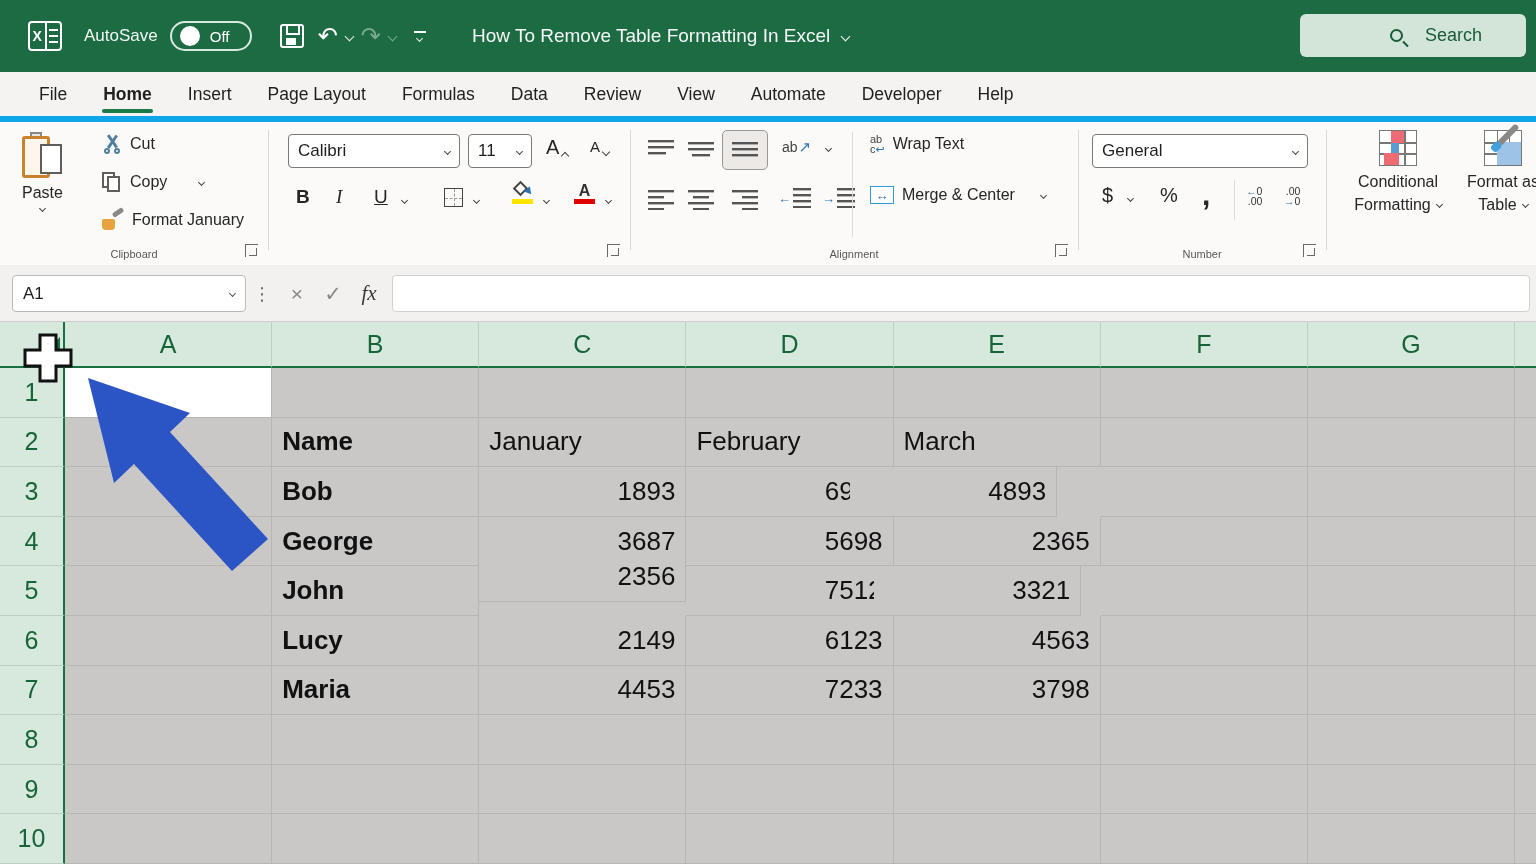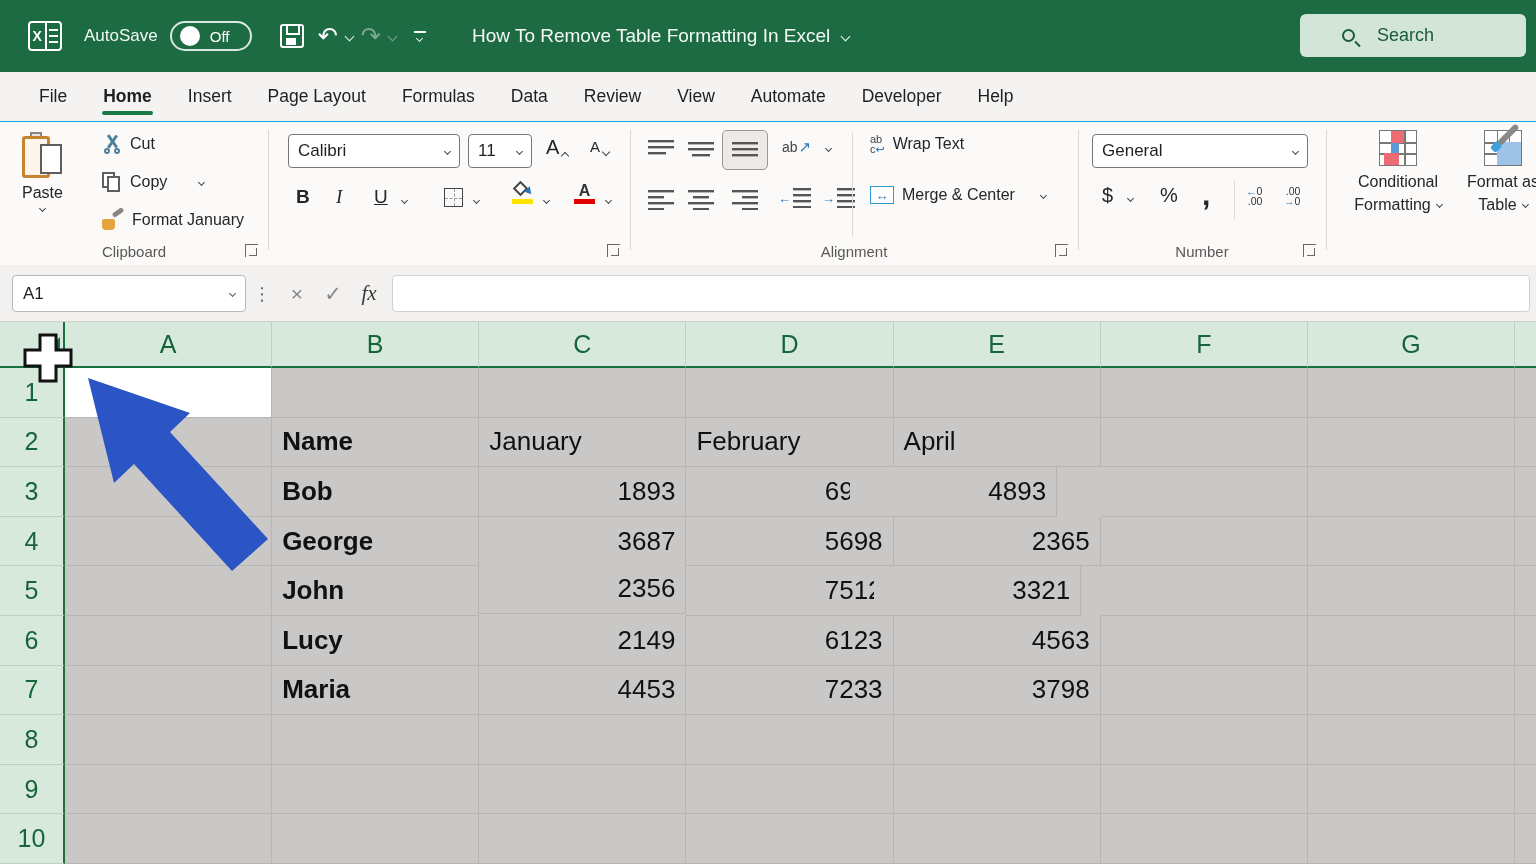--- a/index.html
+++ b/index.html
@@ -23,36 +23,36 @@
   .glyph-btn { font-size:24px; color:#fff; line-height:1; padding:0 2px; }
   .glyph-btn.dim { color:#79a98f; }
   .chev { display:inline-block; width:7px; height:7px; border-right:1.8px solid currentColor; border-bottom:1.8px solid currentColor; transform:rotate(45deg); }
   .chev.sm { width:5px; height:5px; }
   .qat .chev { color:#e7f1ea; margin:0 2px; }
   .qat .chev.dim { color:#79a98f; }
   .qat-custom { display:flex; flex-direction:column; align-items:center; margin-left:12px; }
   .qat-custom .bar { width:12px; height:2px; background:#fff; margin-bottom:3px; }
   .doc-title { margin-left:46px; font-size:19px; color:#f4f9f6; display:flex; align-items:center; gap:12px; }
   .doc-title .chev { color:#f4f9f6; }
-  #searchbox { position:absolute; right:10px; top:14px; width:226px; height:43px; background:#d3e4d9; border-radius:6px; display:flex; align-items:center; color:#1a5c38; }
+  #searchbox { position:absolute; right:10px; top:14px; width:226px; height:43px; background:#d3e4d9; border-radius:6px; display:flex; align-items:center; color:#1a5c38;padding-left:48px; }
   .mag { width:13px; height:13px; border:2px solid #1a5c38; border-radius:50%; position:relative; margin-left:42px; }
   .mag::after { content:""; position:absolute; width:7px; height:2px; background:#1a5c38; transform:rotate(45deg); left:10px; top:12px; }
   #searchbox span.txt { margin-left:22px; font-size:18px; }
 
   
-  #tabrow { position:absolute; top:72px; left:0; width:1536px; height:50px; background:#f4f3f1; display:flex; align-items:center; padding-left:24px; gap:6px; border-bottom:1px solid #0ea5e9; }
+  #tabrow { position:absolute; top:72px; left:0; width:1536px; height:50px; background:#f4f3f1; display:flex; align-items:center; padding-left:24px; gap:6px; border-bottom:6px solid #0ea5e9; }
   .tab { font-size:17.5px; color:#1f1f1f; padding:10px 15px; position:relative; }
   .tab.active { font-weight:bold; }
   .tab.active::after { content:""; position:absolute; left:14px; right:14px; bottom:2px; height:4px; border-radius:2px; background:#187a46; }
 
   
   #ribbon { position:absolute; top:122px; left:0; width:1536px; height:143px; background:#fbfaf9; }
   .grp { position:absolute; top:0; height:143px; }
   .grp-sep { position:absolute; top:8px; height:120px; width:1px; background:#d9d7d5; }
-  .grp-label { position:absolute; bottom:5px; left:0; right:0; text-align:center; font-size:15px; color:#5a5856; }
+  .grp-label { position:absolute; bottom:5px; left:0; right:0; text-align:center; font-size:11px; color:#5a5856; }
   .launcher { position:absolute; right:10px; bottom:8px; width:13px; height:13px; border-left:1.5px solid #6b6967; border-top:1.5px solid #6b6967; }
   .launcher::after { content:""; position:absolute; right:1px; bottom:1px; width:7px; height:7px; border-right:1.5px solid #6b6967; border-bottom:1.5px solid #6b6967; }
   .ritem { position:absolute; display:flex; align-items:center; gap:8px; font-size:16px; color:#262626; }
 
   
   .clip-icon { width:40px; height:48px; position:relative; }
   .clip-icon .board { position:absolute; left:0; top:4px; width:28px; height:42px; border:3px solid #c9822e; border-radius:3px; background:#fdf6ec; }
   .clip-icon .clip { position:absolute; left:8px; top:0; width:12px; height:8px; border:2px solid #8a8886; border-bottom:none; background:#e8e6e4; }
   .clip-icon .page { position:absolute; right:0; top:12px; width:22px; height:30px; background:#fff; border:2px solid #605e5c; }
   .scissors { width:20px; height:20px; position:relative; }
@@ -460,21 +460,21 @@
     <div class="cell" style="left: 479.286px; top: 46px; width: 207.143px; height: 49.6px;"></div>
     <div class="cell" style="left: 686.429px; top: 46px; width: 207.143px; height: 49.6px;"></div>
     <div class="cell" style="left: 893.571px; top: 46px; width: 207.143px; height: 49.6px;"></div>
     <div class="cell" style="left: 1100.71px; top: 46px; width: 207.143px; height: 49.6px;"></div>
     <div class="cell" style="left: 1307.86px; top: 46px; width: 207.143px; height: 49.6px;"></div>
     <div class="cell" style="left: 1515px; top: 46px; width: 21px; height: 49.6px; border-right: none;"></div>
     <div class="cell" style="left: 65px; top: 95.6px; width: 207.143px; height: 49.6px;"></div>
     <div class="cell al" style="left: 479.286px; top: 95.6px; width: 207.143px; height: 49.6px;">January</div>
     <div class="cell al b" style="left: 272.143px; top: 95.6px; width: 207.143px; height: 49.6px;">Name</div>
     <div class="cell al" style="left: 686.429px; top: 95.6px; width: 207.143px; height: 49.6px;">February</div>
-    <div class="cell al" style="left: 893.571px; top: 95.6px; width: 207.143px; height: 49.6px;">April</div>
+    <div class="cell al" style="left: 893.571px; top: 95.6px; width: 207.143px; height: 49.6px;">March</div>
     <div class="cell" style="left: 1100.71px; top: 95.6px; width: 207.143px; height: 49.6px;"></div>
     <div class="cell" style="left: 1307.86px; top: 95.6px; width: 207.143px; height: 49.6px;"></div>
     <div class="cell" style="left: 1515px; top: 95.6px; width: 21px; height: 49.6px; border-right: none;"></div>
     <div class="cell" style="left: 65px; top: 145.2px; width: 207.143px; height: 49.6px;"></div>
     <div class="cell al b" style="left: 272.143px; top: 145.2px; width: 207.143px; height: 49.6px;">Bob</div>
     <div class="cell ar" style="left: 479.286px; top: 145.2px; width: 207.143px; height: 49.6px;">1893</div>
     <div class="cell ar" style="left: 686.429px; top: 145.2px; width: 207.143px; height: 49.6px;">6987</div>
     <div class="cell ar" style="left: 850px; top: 145.2px; width: 207.143px; height: 49.6px;">4893</div>
     <div class="cell" style="left: 1100.71px; top: 145.2px; width: 207.143px; height: 49.6px;"></div>
     <div class="cell" style="left: 1307.86px; top: 145.2px; width: 207.143px; height: 49.6px;"></div>
@@ -482,21 +482,21 @@
     <div class="cell" style="left: 65px; top: 194.8px; width: 207.143px; height: 49.6px;"></div>
     <div class="cell al b" style="left: 272.143px; top: 194.8px; width: 207.143px; height: 49.6px;">George</div>
     <div class="cell ar" style="left: 479.286px; top: 194.8px; width: 207.143px; height: 49.6px;">3687</div>
     <div class="cell ar" style="left: 686.429px; top: 194.8px; width: 207.143px; height: 49.6px;">5698</div>
     <div class="cell ar" style="left: 893.571px; top: 194.8px; width: 207.143px; height: 49.6px;">2365</div>
     <div class="cell" style="left: 1100.71px; top: 194.8px; width: 207.143px; height: 49.6px;"></div>
     <div class="cell" style="left: 1307.86px; top: 194.8px; width: 207.143px; height: 49.6px;"></div>
     <div class="cell" style="left: 1515px; top: 194.8px; width: 21px; height: 49.6px; border-right: none;"></div>
     <div class="cell" style="left: 65px; top: 244.4px; width: 207.143px; height: 49.6px;"></div>
     <div class="cell al b" style="left: 272.143px; top: 244.4px; width: 207.143px; height: 49.6px;">John</div>
-    <div class="cell ar" style="left: 479.286px; top: 242px; width: 207.143px; height: 49.6px;">2356</div>
+    <div class="cell ar" style="left: 479.286px; top: 230px; width: 207.143px; height: 49.6px;">2356</div>
     <div class="cell ar" style="left: 686.429px; top: 244.4px; width: 207.143px; height: 49.6px;">7512</div>
     <div class="cell ar" style="left: 874px; top: 244.4px; width: 207.143px; height: 49.6px;">3321</div>
     <div class="cell" style="left: 1100.71px; top: 244.4px; width: 207.143px; height: 49.6px;"></div>
     <div class="cell" style="left: 1307.86px; top: 244.4px; width: 207.143px; height: 49.6px;"></div>
     <div class="cell" style="left: 1515px; top: 244.4px; width: 21px; height: 49.6px; border-right: none;"></div>
     <div class="cell" style="left: 65px; top: 294px; width: 207.143px; height: 49.6px;"></div>
     <div class="cell al b" style="left: 272.143px; top: 294px; width: 207.143px; height: 49.6px;">Lucy</div>
     <div class="cell ar" style="left: 479.286px; top: 294px; width: 207.143px; height: 49.6px;">2149</div>
     <div class="cell ar" style="left: 686.429px; top: 294px; width: 207.143px; height: 49.6px;">6123</div>
     <div class="cell ar" style="left: 893.571px; top: 294px; width: 207.143px; height: 49.6px;">4563</div>

